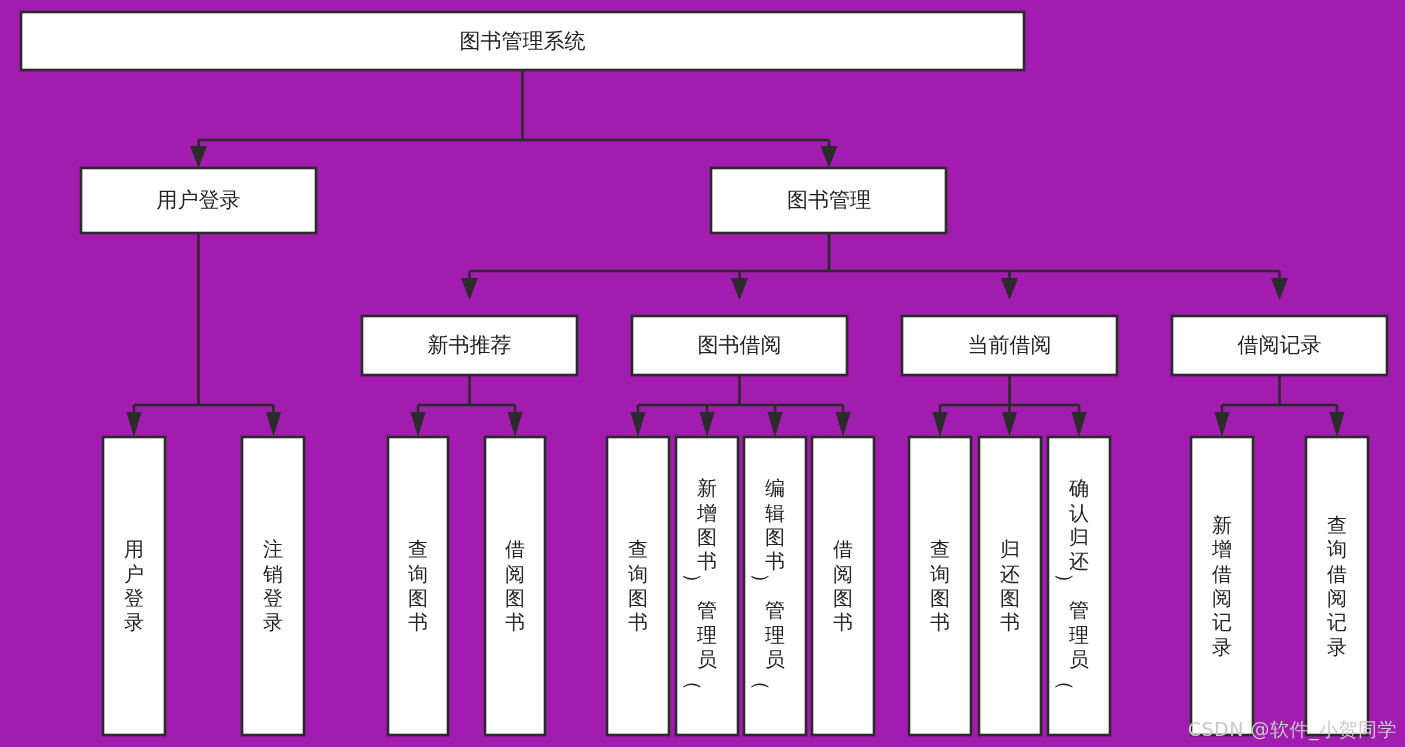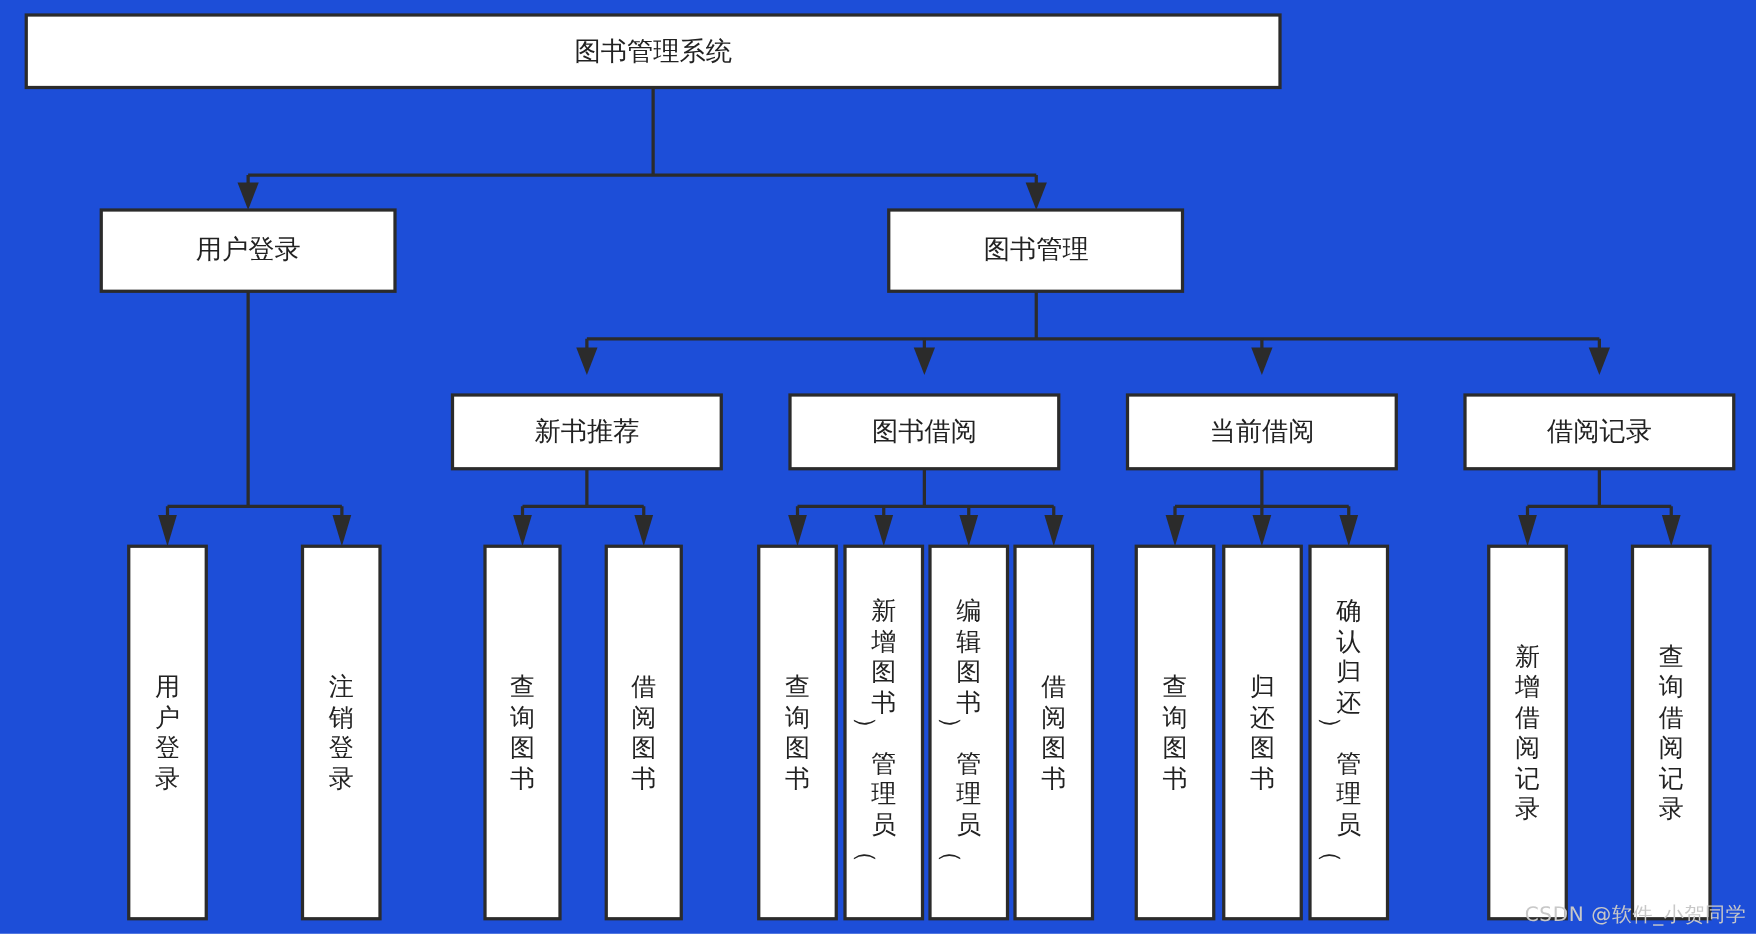--- a/index.html
+++ b/index.html
@@ -11,21 +11,21 @@
   body {
     width: 1405px;
     height: 747px;
     overflow: hidden;
     font-family: "DejaVu Sans", "Liberation Sans", sans-serif;
   }
   #diagram-root {
     position: relative;
     width: 1405px;
     height: 747px;
-    background: #1d4ed8;
+    background: #a21caf;
   }
   svg#tree-svg {
     position: absolute;
     left: 0;
     top: 0;
     width: 1405px;
     height: 747px;
     display: block;
   }
   .node-box {
@@ -55,21 +55,21 @@
     font-family: "DejaVu Sans", "Liberation Sans", sans-serif;
     font-size: 20px;
     fill: #222222;
     text-anchor: middle;
   }
   .watermark-text {
     position: absolute;
     right: 8px;
     bottom: 4px;
     font-family: "DejaVu Sans", "Liberation Sans", sans-serif;
-    font-size: 16px;
+    font-size: 19px;
     color: #c8c8c8;
     letter-spacing: 0.5px;
     white-space: nowrap;
     user-select: none;
   }
 </style>
 </head>
 <body>
 
 <div id="diagram-root">

